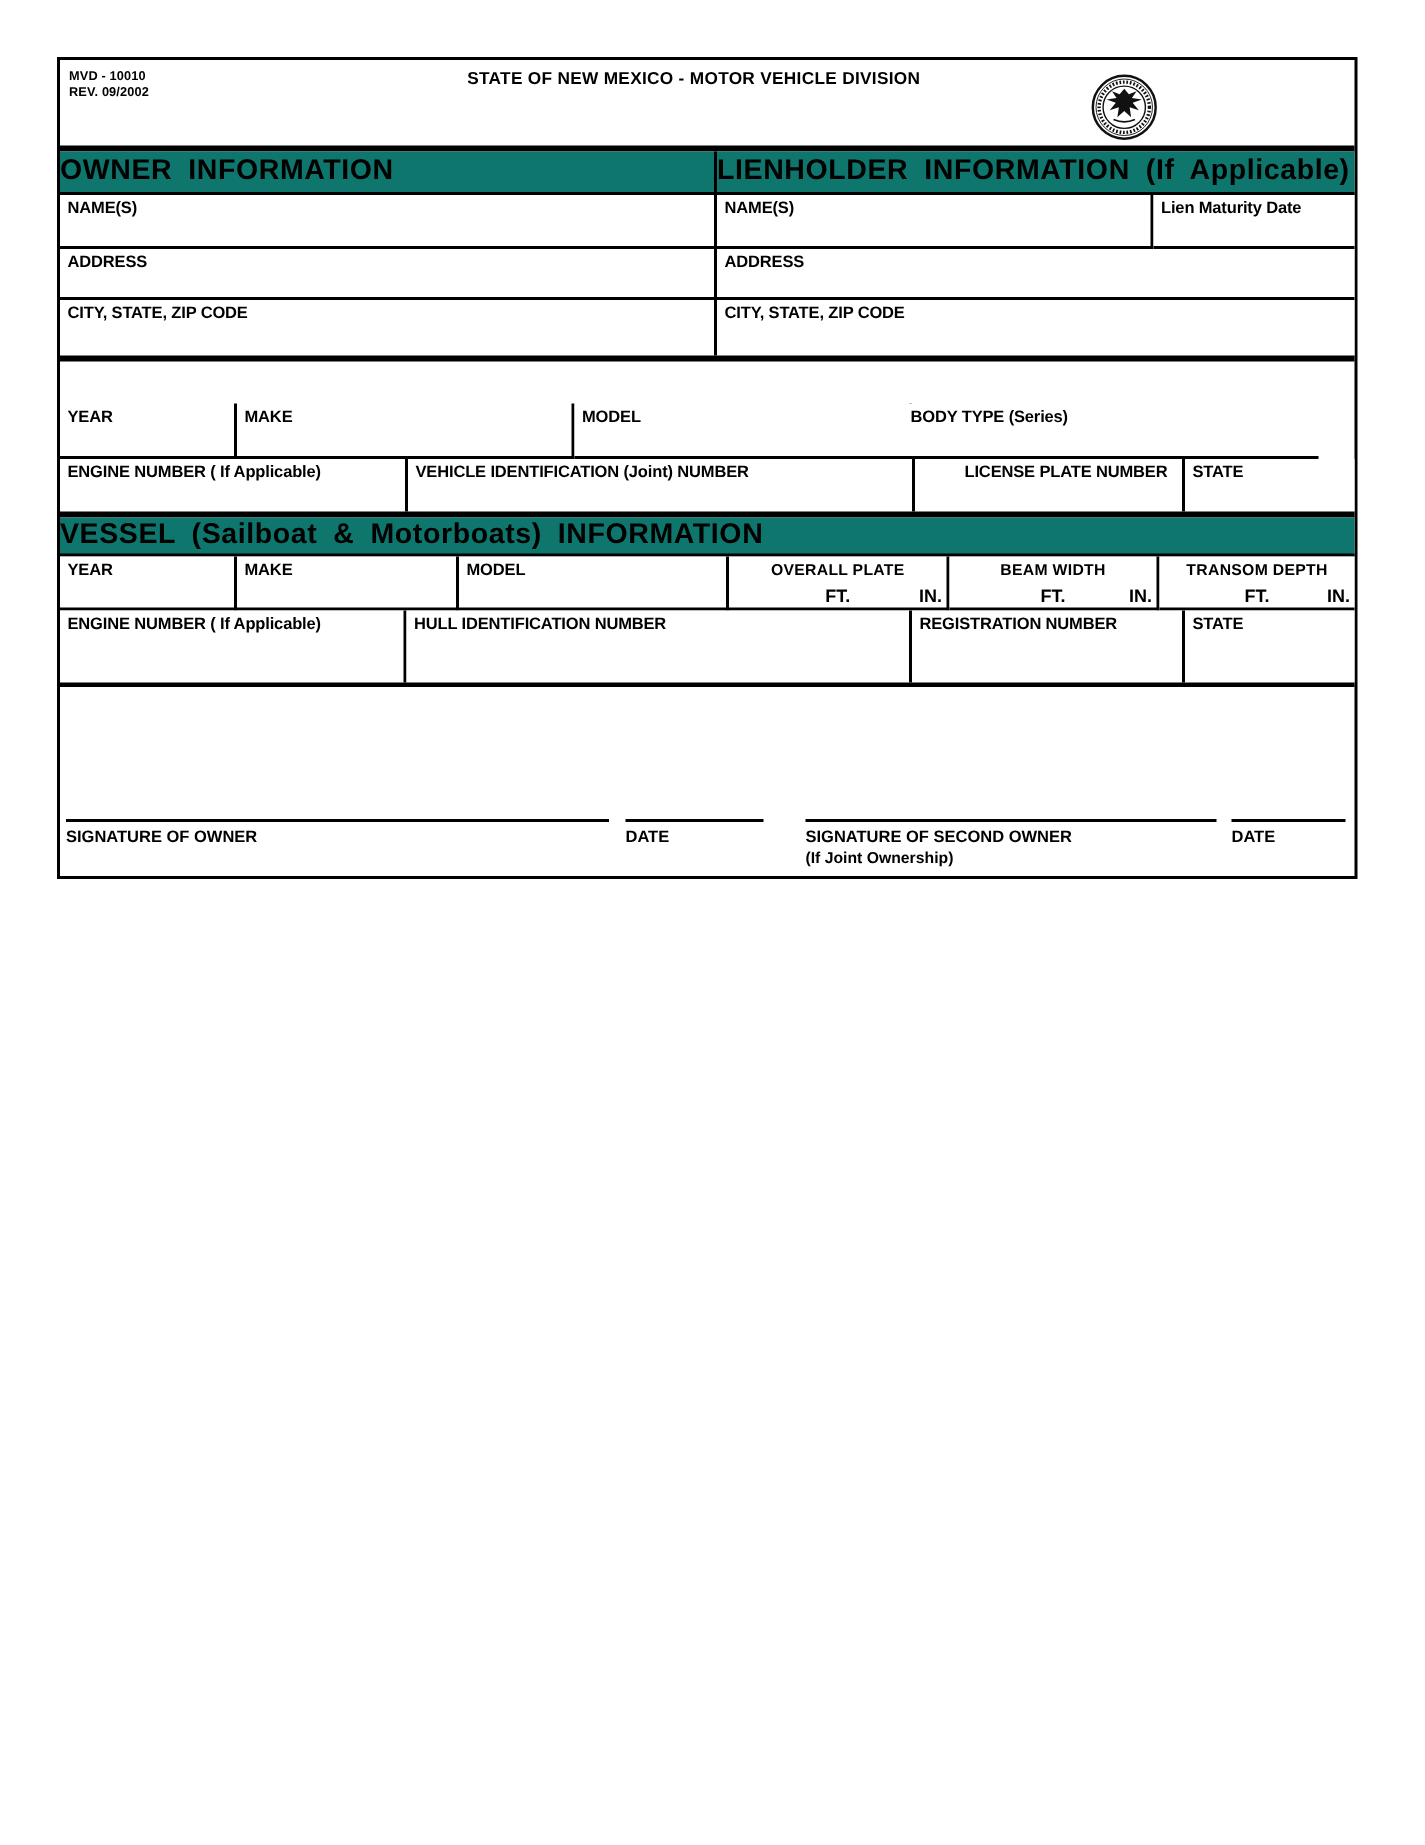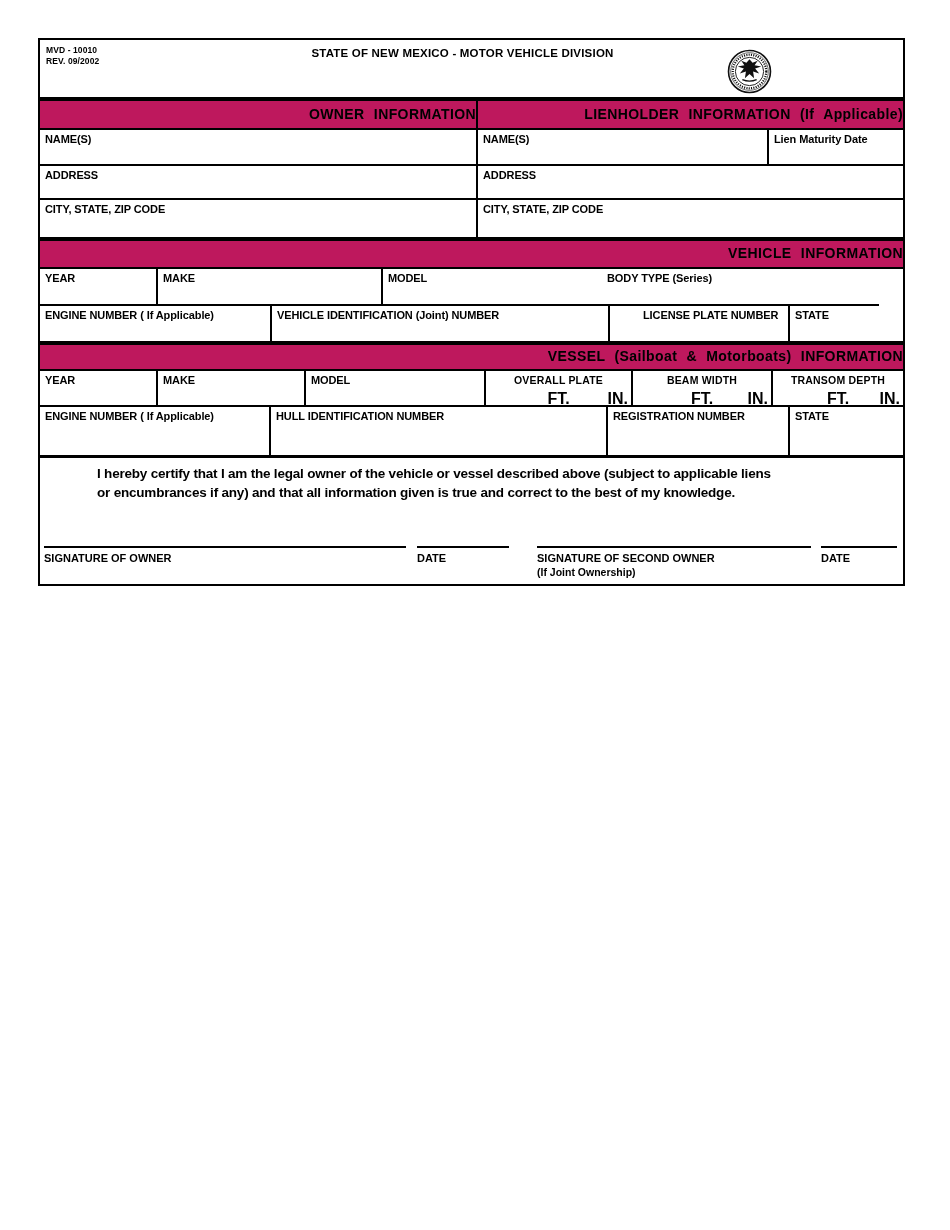--- a/index.html
+++ b/index.html
@@ -13,35 +13,35 @@
     border:2px solid #000;background:#fff;box-sizing:content-box;
   }
   .abs{position:absolute;box-sizing:border-box;}
   .cell{position:absolute;box-sizing:border-box;border-right:2px solid #000;border-bottom:2px solid #000;background:#fff;}
   .cell.last{border-right:none;}
   .lbl{
     display:block;padding:3px 2px 0 5px;font-size:11px;font-weight:bold;
     letter-spacing:-0.1px;line-height:13px;white-space:nowrap;
   }
   .grayhdr{
-    position:absolute;box-sizing:border-box;background:#be185d;border-bottom:2px solid #000;
-    text-align:right;font-weight:bold;font-size:14px;letter-spacing:0.4px;word-spacing:5px;
+    position:absolute;box-sizing:border-box;background:#0f766e;border-bottom:2px solid #000;
+    text-align:left;font-weight:bold;font-size:19px;letter-spacing:0.4px;word-spacing:5px;
   }
   .bar{position:absolute;left:0;width:863px;background:#000;}
   .hdr-small{font-size:8.5px;font-weight:bold;line-height:10.5px;letter-spacing:0.1px;}
   .agency{
     position:absolute;left:0;top:7px;width:845px;text-align:center;
     font-size:11.5px;font-weight:bold;letter-spacing:0.2px;
   }
   .title{
     position:absolute;left:0;top:20px;width:845px;text-align:center;
     font-size:21.5px;font-weight:bold;letter-spacing:1px;word-spacing:12px;line-height:28px;
   }
   .mtitle{text-align:center;font-size:10.5px;font-weight:bold;padding-top:3px;letter-spacing:0.2px;white-space:nowrap;}
-  .munits{position:relative;text-align:center;font-size:16px;font-weight:bold;margin-top:4px;}
+  .munits{position:relative;text-align:center;font-size:12px;font-weight:bold;margin-top:4px;}
   .munits .in{position:absolute;right:3px;top:0;}
   .cert-text{
     position:absolute;left:57px;top:424px;width:772px;
     font-size:13.5px;font-weight:bold;line-height:19px;letter-spacing:-0.2px;
   }
   .sigline{position:absolute;height:2px;background:#000;top:506px;}
   .siglabel{position:absolute;top:512px;font-size:11px;font-weight:bold;line-height:13px;white-space:nowrap;}
   .joint{position:absolute;top:526px;font-size:10.5px;font-weight:bold;white-space:nowrap;}
 </style>
 </head>
@@ -91,23 +91,20 @@
   </div>
 
   <div class="cell" style="left:0;top:160px;width:438px;height:37px;border-bottom:none;">
     <span class="lbl">CITY, STATE, ZIP CODE</span>
   </div>
   <div class="cell last" style="left:438px;top:160px;width:425px;height:37px;border-bottom:none;">
     <span class="lbl">CITY, STATE, ZIP CODE</span>
   </div>
   <div class="bar" style="top:197px;height:4px;"></div>
 
-  <div class="grayhdr" style="left:0;top:201px;width:863px;height:28px;line-height:25px;">
-    <span>VEHICLE  INFORMATION</span>
-  </div>
 
   <div class="cell" style="left:0;top:229px;width:118px;height:37px;">
     <span class="lbl">YEAR</span>
   </div>
   <div class="cell" style="left:118px;top:229px;width:225px;height:37px;">
     <span class="lbl">MAKE</span>
   </div>
   <div class="cell" style="left:343px;top:229px;width:225px;height:37px;">
     <span class="lbl">MODEL</span>
   </div>
@@ -171,24 +168,20 @@
     <span class="lbl">HULL IDENTIFICATION NUMBER</span>
   </div>
   <div class="cell" style="left:568px;top:367px;width:182px;height:48px;border-bottom:none;">
     <span class="lbl">REGISTRATION NUMBER</span>
   </div>
   <div class="cell last" style="left:750px;top:367px;width:113px;height:48px;border-bottom:none;">
     <span class="lbl">STATE</span>
   </div>
   <div class="bar" style="top:415px;height:3px;"></div>
 
-  <div class="cert-text">
-    <div>I hereby certify that I am the legal owner of the vehicle or vessel described above (subject to applicable liens</div>
-    <div>or encumbrances if any) and that all information given is true and correct to the best of my knowledge.</div>
-  </div>
 
   <div class="sigline" style="left:4px;width:362px;"></div>
   <div class="sigline" style="left:377px;width:92px;"></div>
   <div class="sigline" style="left:497px;width:274px;"></div>
   <div class="sigline" style="left:781px;width:76px;"></div>
 
   <div class="siglabel" style="left:4px;">SIGNATURE OF OWNER</div>
   <div class="siglabel" style="left:377px;">DATE</div>
   <div class="siglabel" style="left:497px;">SIGNATURE OF SECOND OWNER</div>
   <div class="joint" style="left:497px;">(If Joint Ownership)</div>

